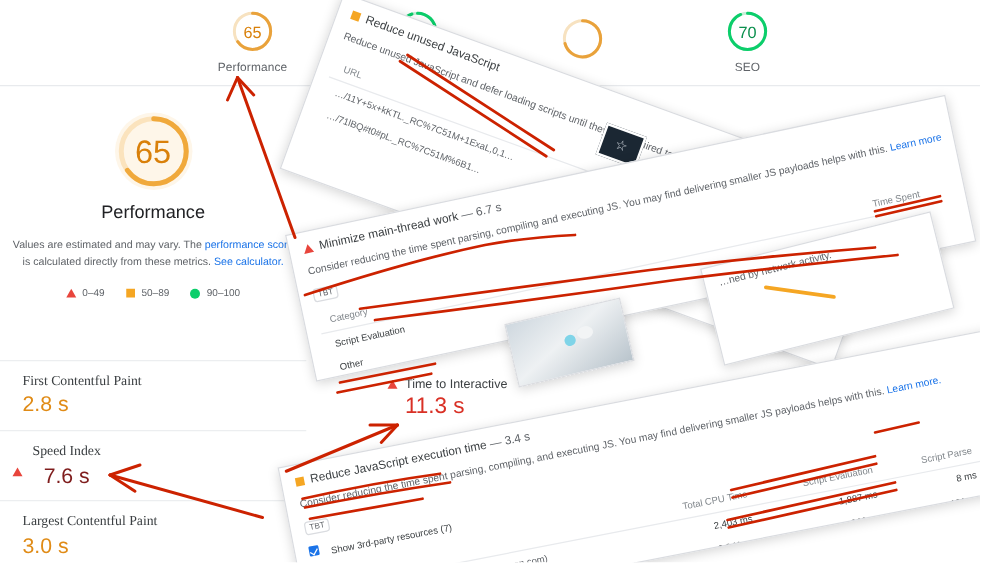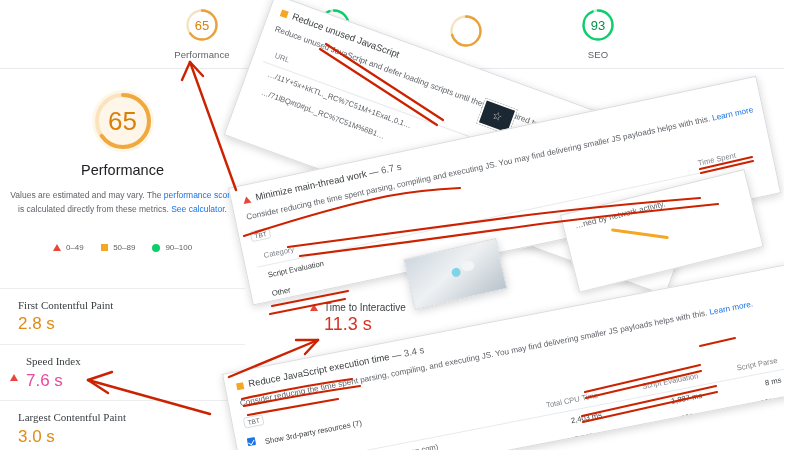--- a/index.html
+++ b/index.html
@@ -53,21 +53,21 @@
   }
   .big-ring svg { position: absolute; left: 0; top: 0; }
   .big-ring .num { font-size: 26px; color: #d9800a; position: relative; font-weight: 400; }
   .perf-title { margin-top: 10px; font-size: 14.5px; color: #202124; }
   .perf-note {
     margin-top: 10px; width: 232px; text-align: center;
     font-size: 8.5px; line-height: 1.65; color: #5f6368;
   }
   .perf-note a { color: #1a73e8; text-decoration: none; }
   .legend {
-    margin-top: 27px; display: flex; gap: 17px; align-items: flex-end;
+    margin-top: 14px; display: flex; gap: 17px; align-items: flex-end;
     font-size: 8px; color: #5f6368;
   }
   .legend .item { display: flex; align-items: center; gap: 5px; }
   .sw-tri {
     width: 0; height: 0; border-left: 4.5px solid transparent;
     border-right: 4.5px solid transparent; border-bottom: 7.5px solid #e8453c;
   }
   .sw-sq { width: 7.5px; height: 7.5px; background: #f5a623; }
   .sw-dot { width: 8px; height: 8px; border-radius: 50%; background: #0cce6b; }
 
@@ -78,21 +78,21 @@
     padding: 0 10px 9px 10px;
   }
   .m-row {
     display: flex; gap: 8px; padding: 9px 10px 8px 10px;
     border-top: 1px solid #eceef0;
   }
   .m-icon { padding-top: 3px; }
   .m-name { font-size: 11px; color: #3c4043; line-height: 1.3; font-family: Liberation Serif, serif; }
   .m-val { font-size: 17px; line-height: 1.35; margin-top: 1px; }
   .m-val.amber { color: #e08b16; }
-  .m-val.red { color: #ec4899; }
+  .m-val.red { color: #7f1d1d; text-align: center; }
 
   
   .card {
     position: absolute;
     background: #fff;
     border: 1px solid #dadce0;
     box-shadow: 0 2px 9px rgba(0,0,0,.17);
     overflow: hidden;
   }
   .card-inner { padding: 8px 11px; }
@@ -198,21 +198,21 @@
         </div>
         <div class="g-label"></div>
       </div>
 
       <div class="gauge">
         <div class="ring">
           <svg width="34" height="34" viewBox="0 0 34 34">
             <circle cx="17" cy="17" r="14.5" fill="none" stroke="#c8efd9" stroke-width="2.4"></circle>
             <circle cx="17" cy="17" r="14.5" fill="none" stroke="#0cce6b" stroke-width="2.4" stroke-linecap="round" stroke-dasharray="85 91" transform="rotate(-90 17 17)"></circle>
           </svg>
-          <span class="num" style="color:#0a8f4d">93</span>
+          <span class="num" style="color:#0a8f4d">70</span>
         </div>
         <div class="g-label">SEO</div>
       </div>
 
     </div>
 
     <div class="hr" style="top:68px"></div>
 
     <div class="perf-block">
       <div class="big-ring">

